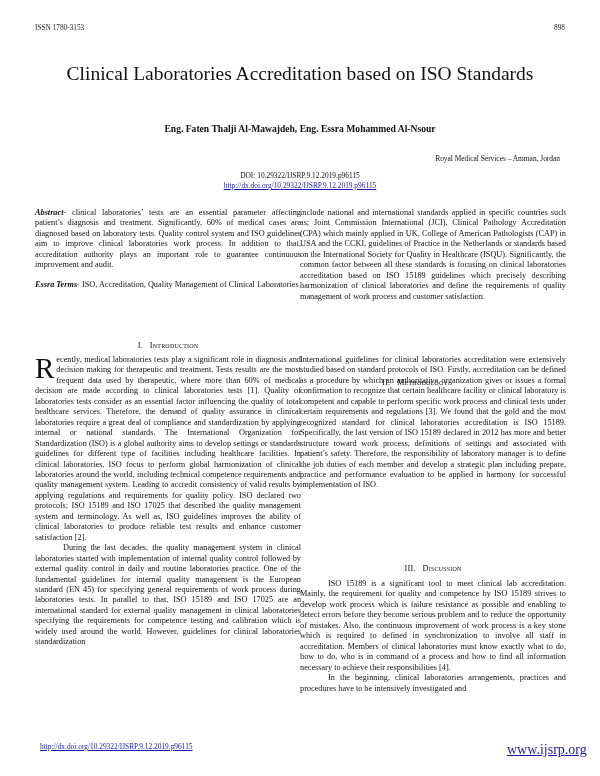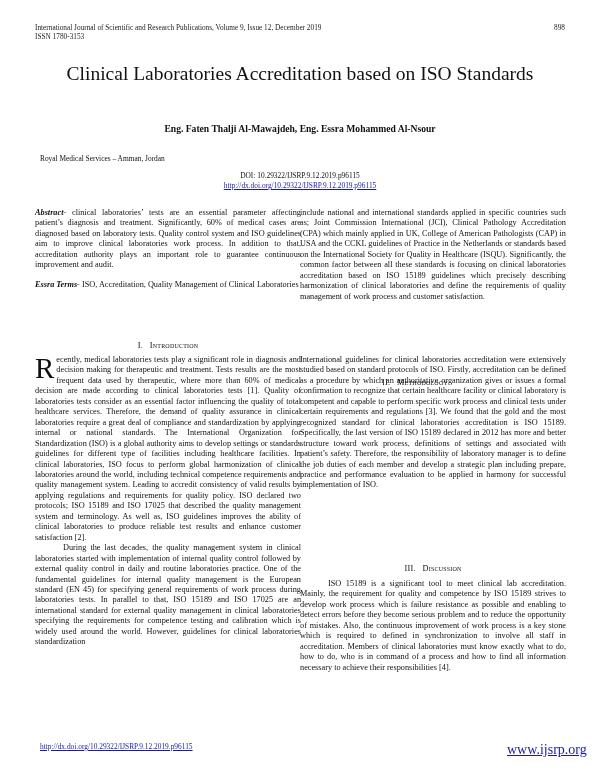--- a/index.html
+++ b/index.html
@@ -4,21 +4,21 @@
 <style>
   html, body { margin: 0; padding: 0; background: #ffffff; }
   body { width: 600px; height: 776px; position: relative; overflow: hidden;
          font-family: "Liberation Serif", "DejaVu Serif", serif; color: #111; }
   .header { position: absolute; left: 35px; top: 23px; width: 530px; font-size: 7.3px; line-height: 9px; color: #222; }
   .header .pg { position: absolute; right: 0; top: 0; }
   .title { position: absolute; left: 40px; top: 62px; width: 520px; text-align: center;
            font-weight: normal; font-size: 19.5px; line-height: 23px; }
   .authors { position: absolute; left: 40px; top: 123px; width: 520px; text-align: center;
              font-weight: bold; font-size: 9.6px; }
-  .affil { position: absolute; left: 40px; top: 154px; width: 520px; text-align: left; font-size: 7.4px; }
+  .affil { position: absolute; left: 40px; top: 154px; width: 520px; text-align: right; font-size: 7.4px; }
   .doi { position: absolute; left: 40px; top: 171px; width: 520px; text-align: center; font-size: 7.4px; line-height: 10px; }
   a.lnk { color: #1a1aa8; text-decoration: underline; }
   .col { position: absolute; width: 266px; font-size: 8.25px; line-height: 10.45px; text-align: justify; font-family: Liberation Serif, serif; }
   .col p { margin: 0; }
   .left { left: 35px; }
   .right { left: 300px; }
   .abs { top: 208px; }
   .rtop { top: 208px; }
   .idx { margin-top: 9px !important; }
   .sechead { text-align: center; font-size: 8.3px; letter-spacing: 0.2px; }
@@ -32,21 +32,20 @@
   .disc-head { position: absolute; left: 300px; top: 564px; width: 266px; }
   .disc { top: 579px; }
   .footer-left { position: absolute; left: 40px; top: 742px; font-size: 7.4px; }
   .footer-right { position: absolute; left: 507px; top: 742px; font-size: 14px; }
   b.it { font-style: italic; font-weight: bold; }
 </style>
 </head>
 <body>
 
 <div class="header">
-  <div>International Journal of Scientific and Research Publications, Volume 9, Issue 12, December 2019</div>
   <div>ISSN 1780-3153</div>
   <div class="pg">898</div>
 </div>
 
 <div class="title">Clinical Laboratories Accreditation based on ISO Standards</div>
 <div class="authors">Eng. Faten Thalji Al-Mawajdeh, Eng. Essra Mohammed Al-Nsour</div>
 <div class="affil">Royal Medical Services – Amman, Jordan</div>
 <div class="doi">
   <div>DOI: 10.29322/IJSRP.9.12.2019.p96115</div>
   <a class="lnk">http://dx.doi.org/10.29322/IJSRP.9.12.2019.p96115</a>
@@ -74,16 +73,17 @@
 </div>
 <div class="col right meth">
   <p>International guidelines for clinical laboratories accreditation were extensively studied based on standard protocols of ISO. Firstly, accreditation can be defined as a procedure by which an authoritative organization gives or issues a formal confirmation to recognize that certain healthcare facility or clinical laboratory is competent and capable to perform specific work process and clinical tests under certain requirements and regulations [3]. We found that the gold and the most recognized standard for clinical laboratories accreditation is ISO 15189. Specifically, the last version of ISO 15189 declared in 2012 has more and better structure toward work process, definitions of settings and associated with patient’s safety. Therefore, the responsibility of laboratory manager is to define the job duties of each member and develop a strategic plan including prepare, practice and performance evaluation to be applied in harmony for successful implementation of ISO.</p>
 </div>
 
 <div class="sechead disc-head">
   <span>III.</span>&nbsp;&nbsp;&nbsp;<span class="sc">Discussion</span>
 </div>
 <div class="col right disc">
   <p class="indent">ISO 15189 is a significant tool to meet clinical lab accreditation. Mainly, the requirement for quality and competence by ISO 15189 strives to develop work process which is failure resistance as possible and enabling to detect errors before they become serious problem and to reduce the opportunity of mistakes. Also, the continuous improvement of work process is a key stone which is required to defined in synchronization to involve all staff in accreditation. Members of clinical laboratories must know exactly what to do, how to do, who is in command of a process and how to find all information necessary to achieve their responsibilities [4].</p>
+  <p class="indent">In the beginning, clinical laboratories arrangements, practices and procedures have to be intensively investigated and</p>
 </div>
 
 <a class="lnk footer-left">http://dx.doi.org/10.29322/IJSRP.9.12.2019.p96115</a>
 <a class="lnk footer-right">www.ijsrp.org</a>
 
 </body></html>

